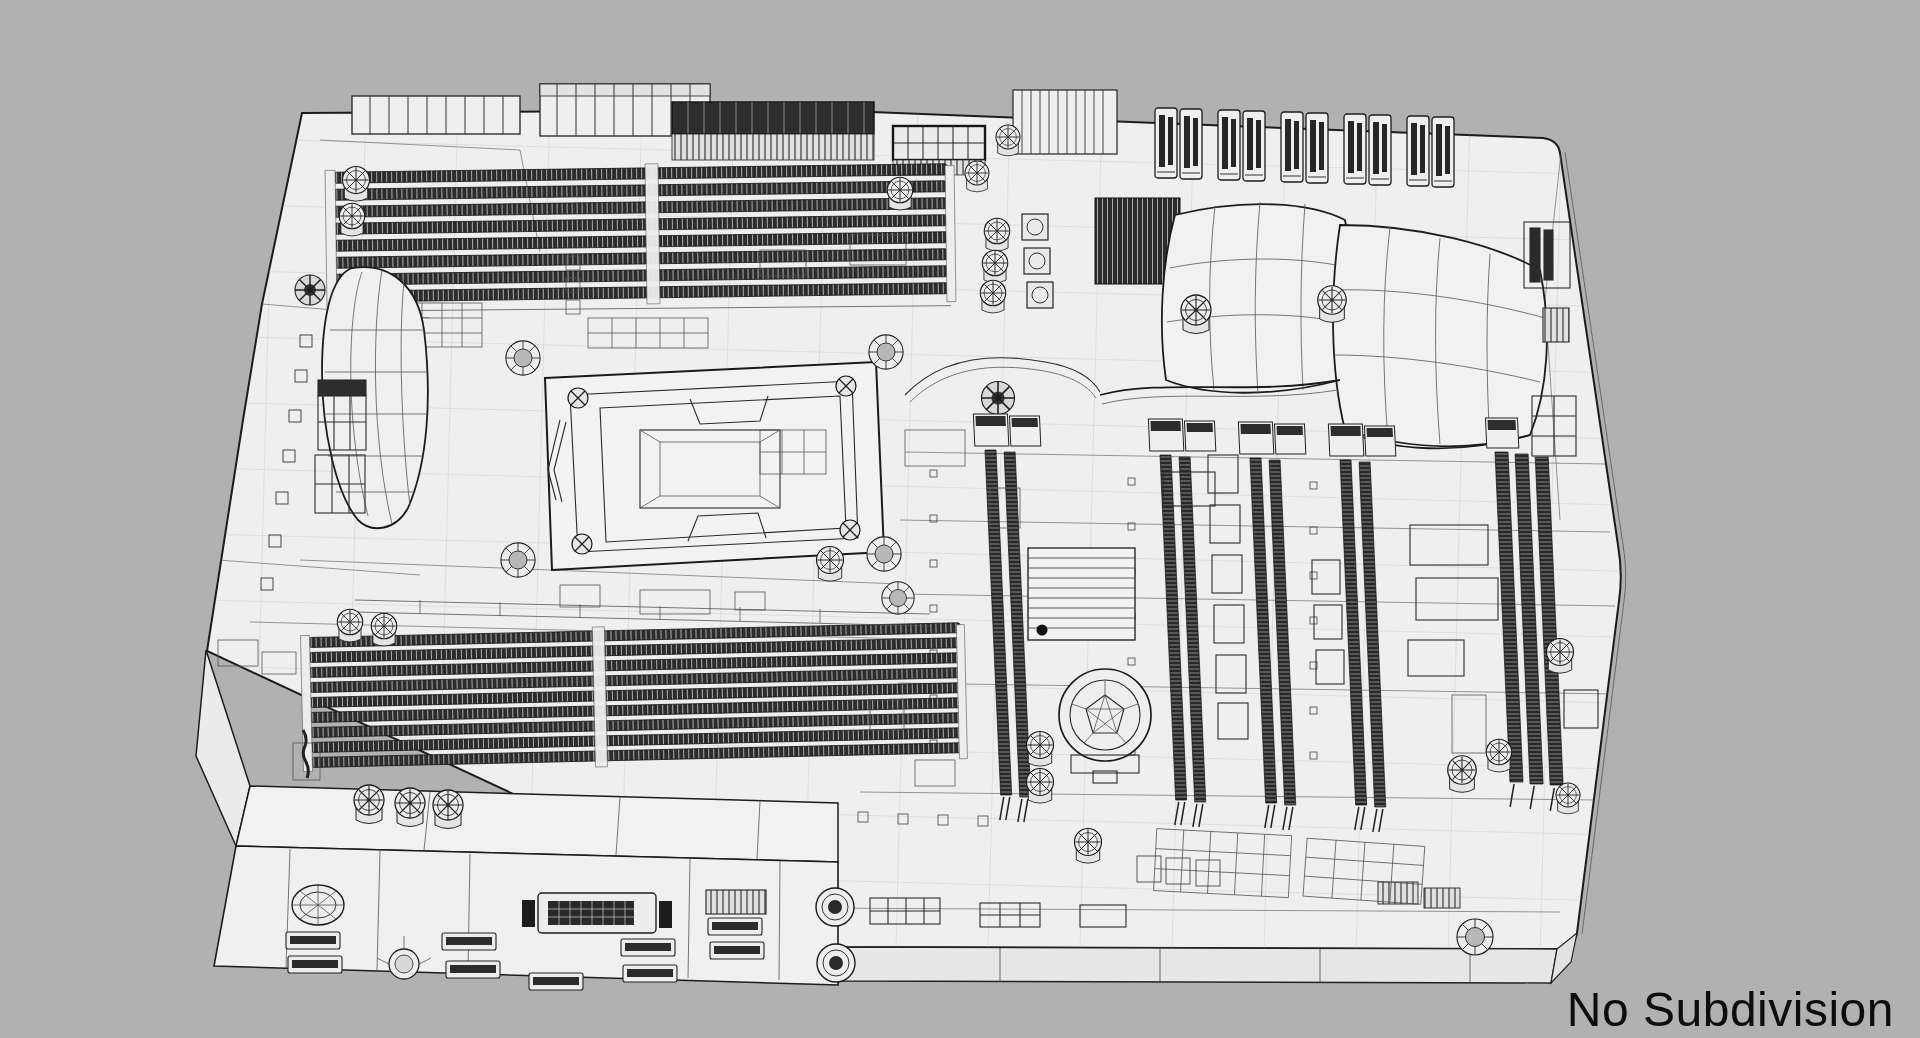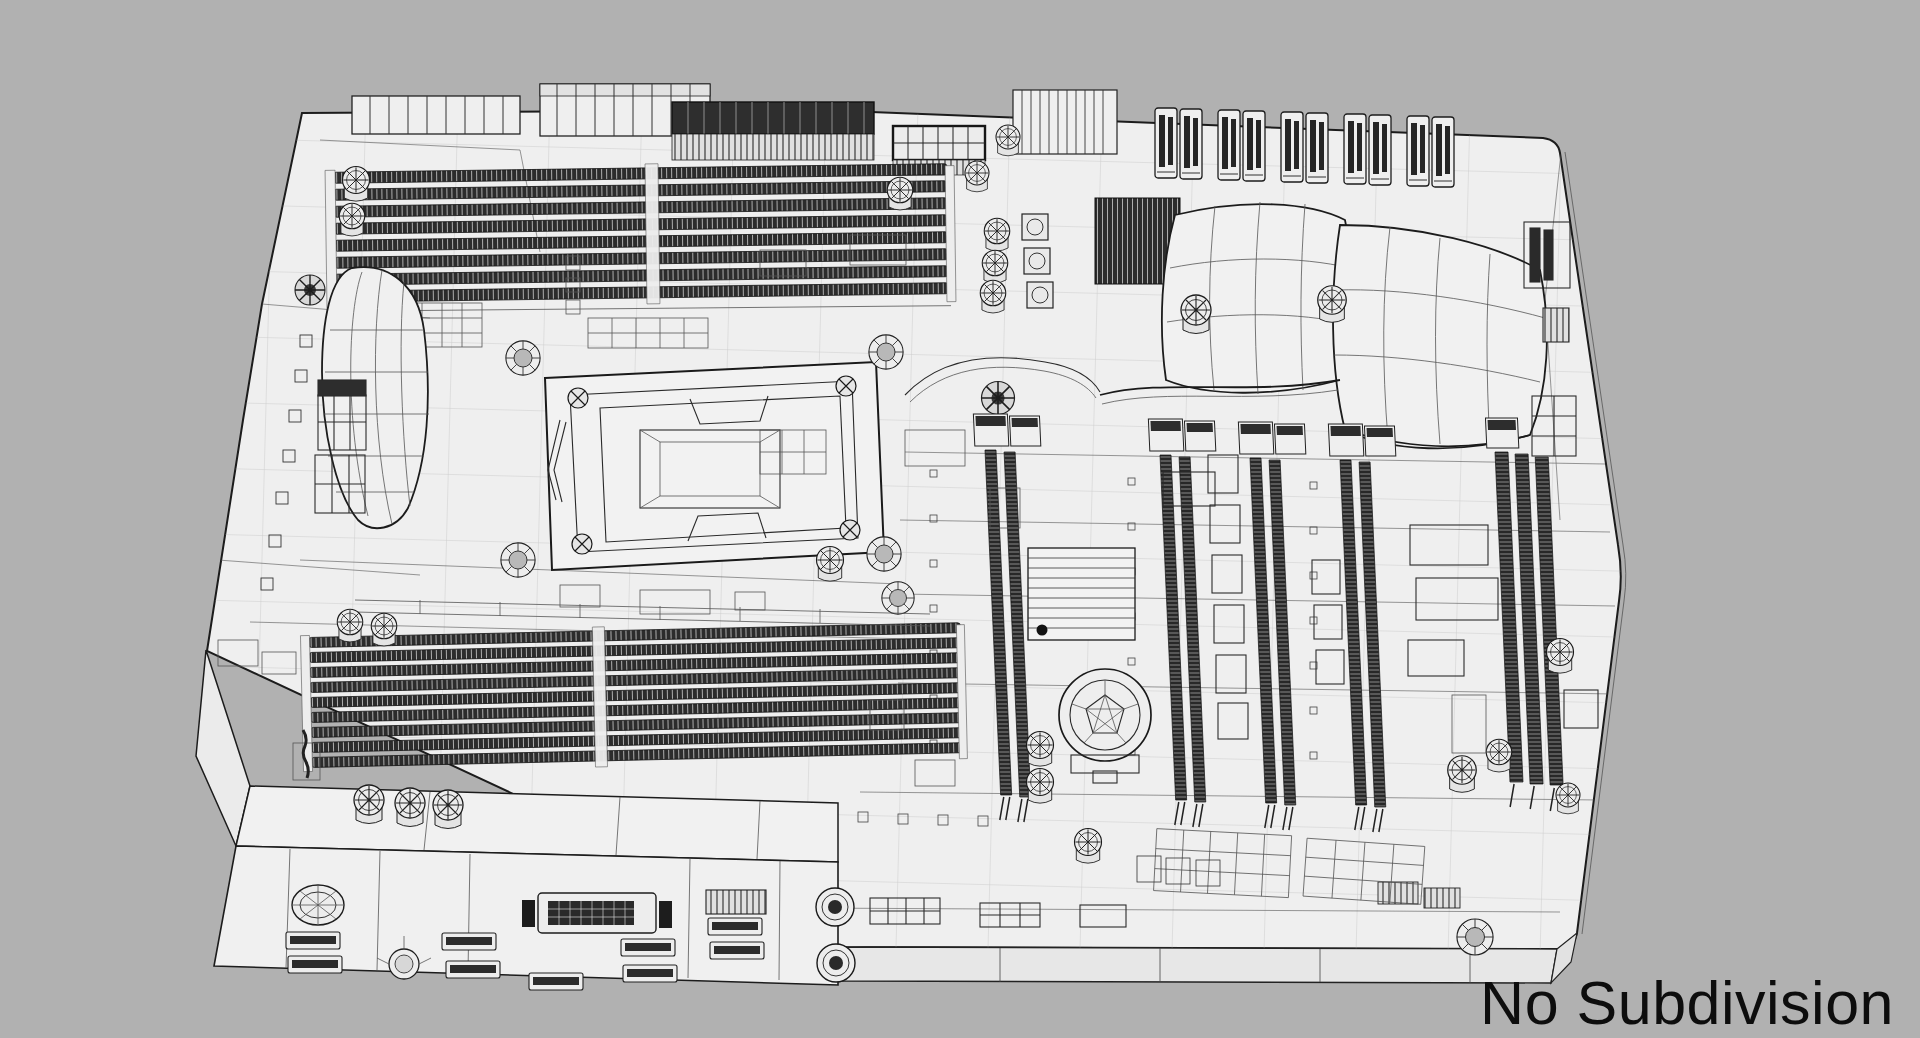--- a/index.html
+++ b/index.html
@@ -4,21 +4,21 @@
 <style>
   :root{
     --c-background:#b1b1b1; --c-board:#efefef; --c-line:#1c1c1c;
     --c-slot-dark:#2a2a2a; --c-hole-gray:#bdbdbd; --c-caption-text:#0d0d0d;
   }
   html,body{margin:0;padding:0;}
   body{width:1920px;height:1038px;overflow:hidden;background:var(--c-background);
        font-family:"Liberation Sans", sans-serif;}
   .stage{position:relative;width:1920px;height:1038px;}
   .stage svg{position:absolute;left:0;top:0;}
-  .caption{position:absolute;right:26px;bottom:4px;font-size:61px;line-height:1;
+  .caption{position:absolute;right:26px;bottom:4px;font-size:48px;line-height:1;
            color:var(--c-caption-text);letter-spacing:0.5px;margin-top:41px;}
   .thin{stroke:#555;stroke-width:.8;fill:none;}
   .med{stroke:#2a2a2a;stroke-width:1.1;fill:none;}
   .bold{stroke:#1a1a1a;stroke-width:1.8;fill:none;}
   .white{fill:#efefef;}
 </style>
 </head>
 <body>
 
 <div class="stage">

